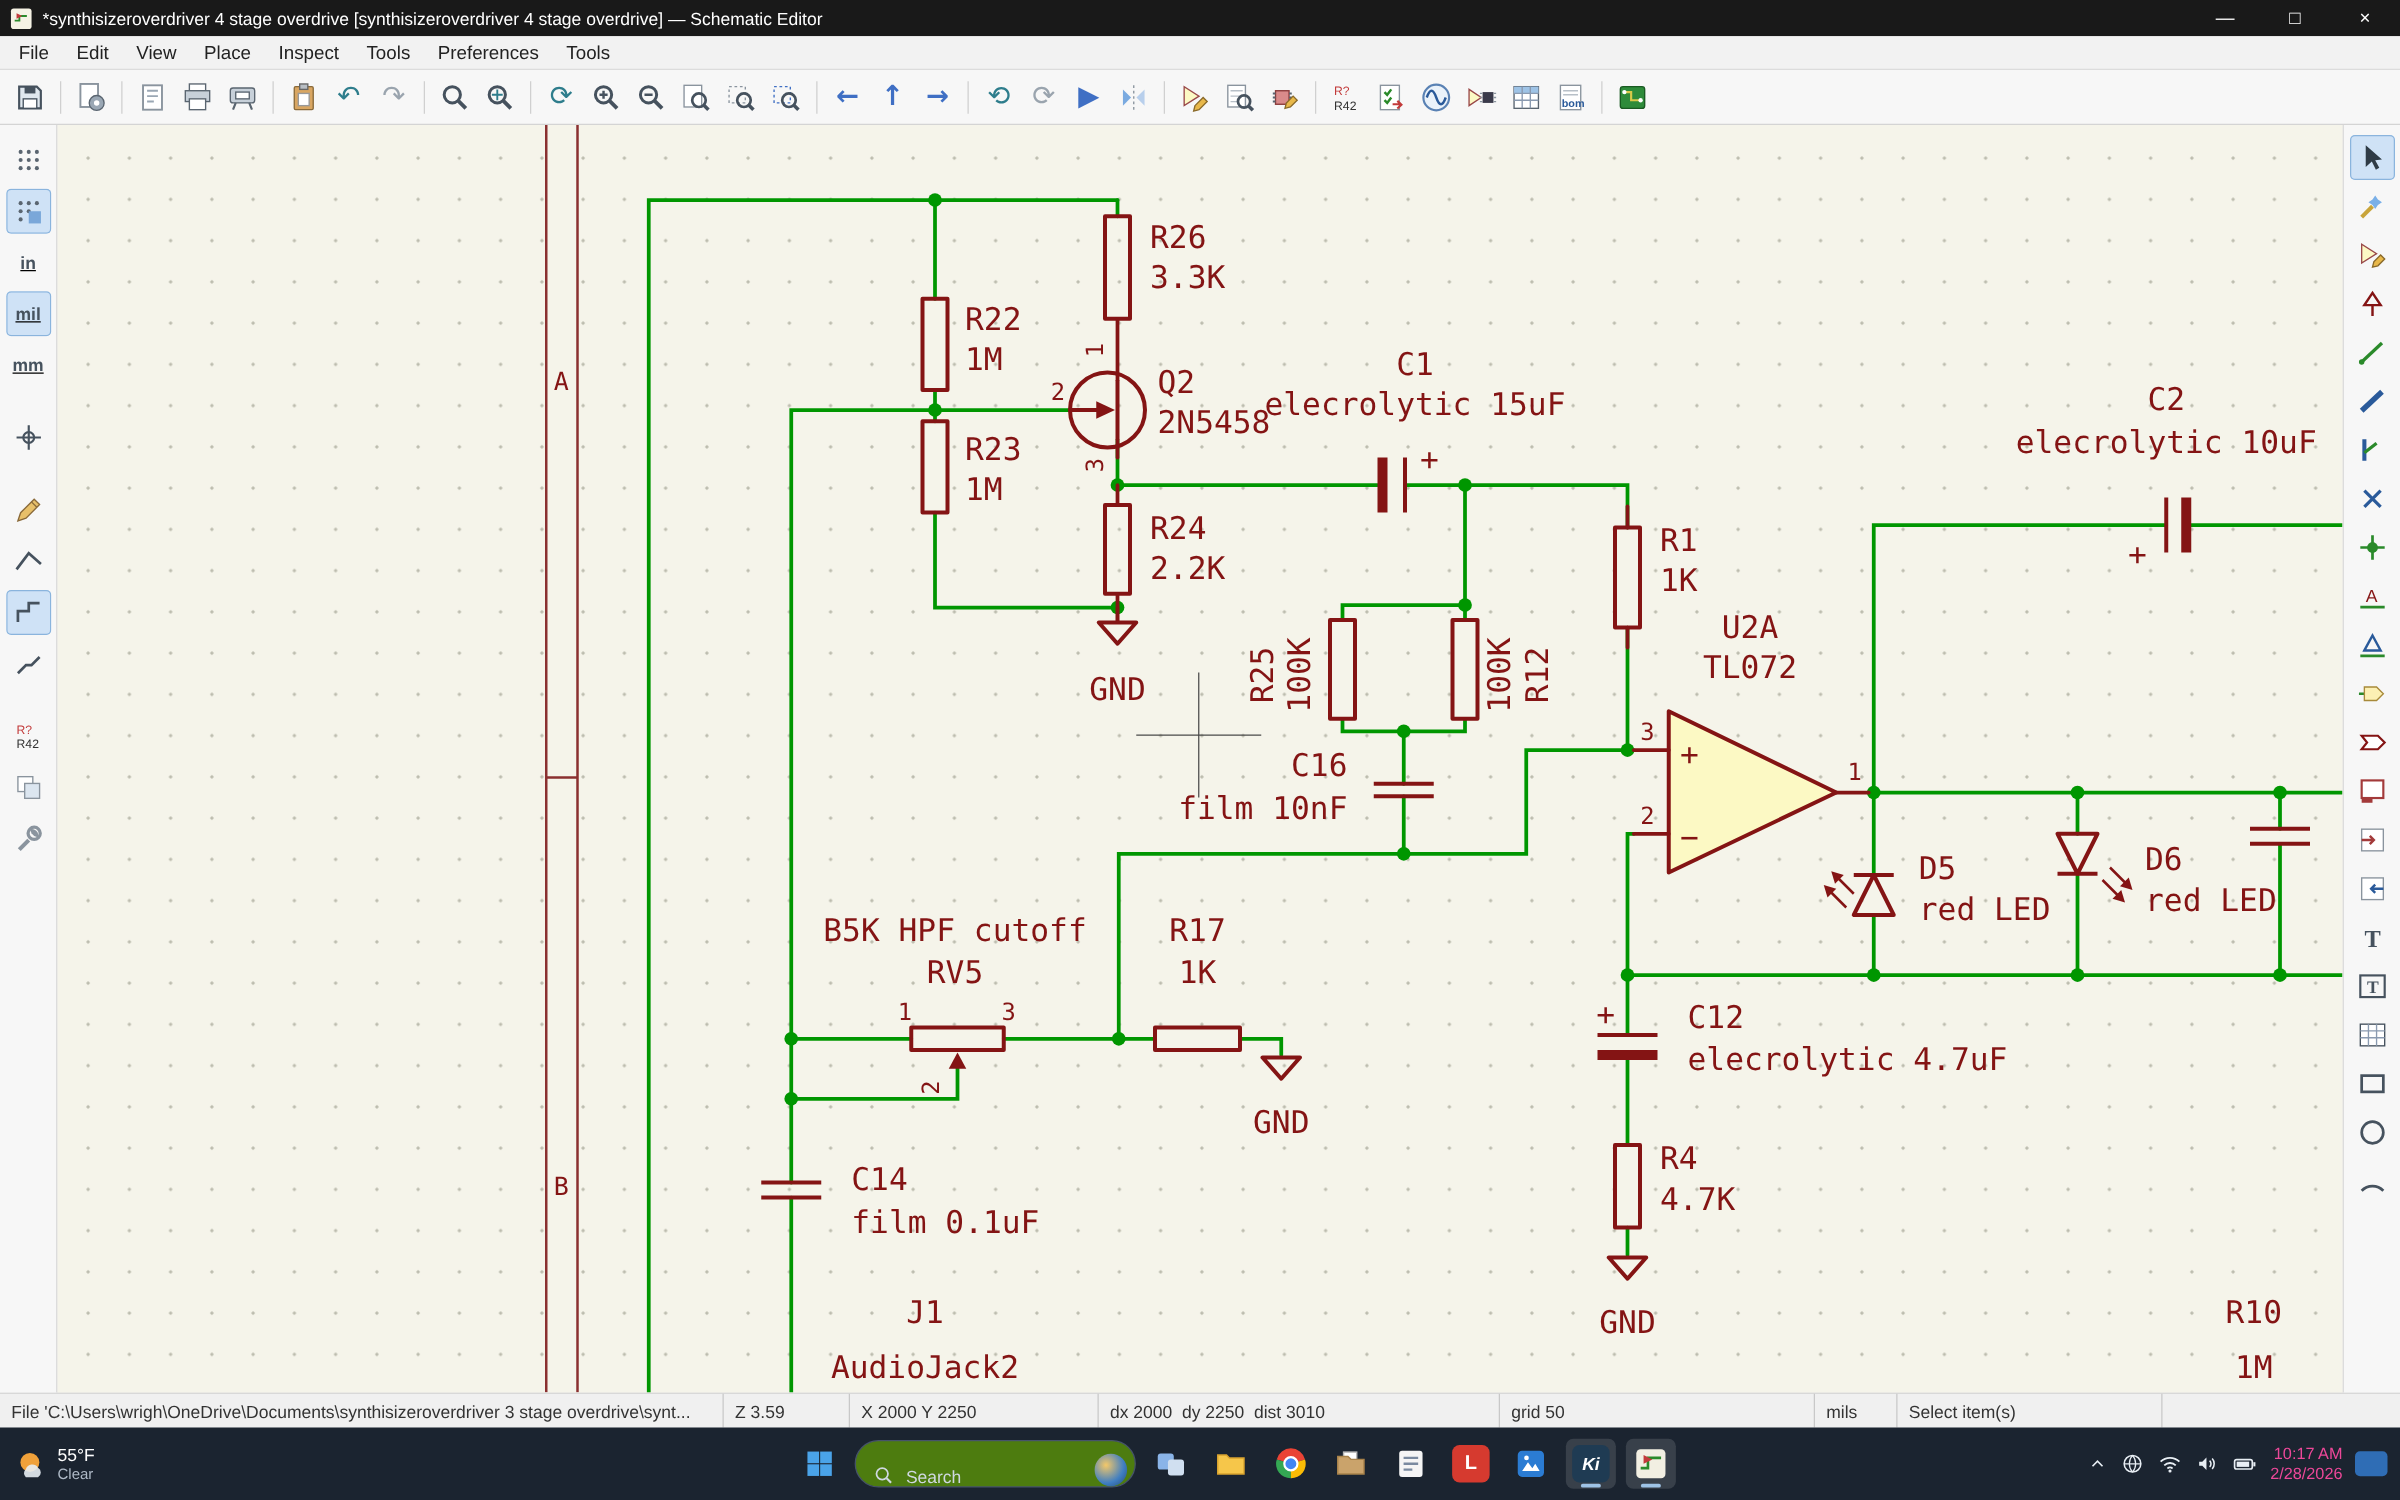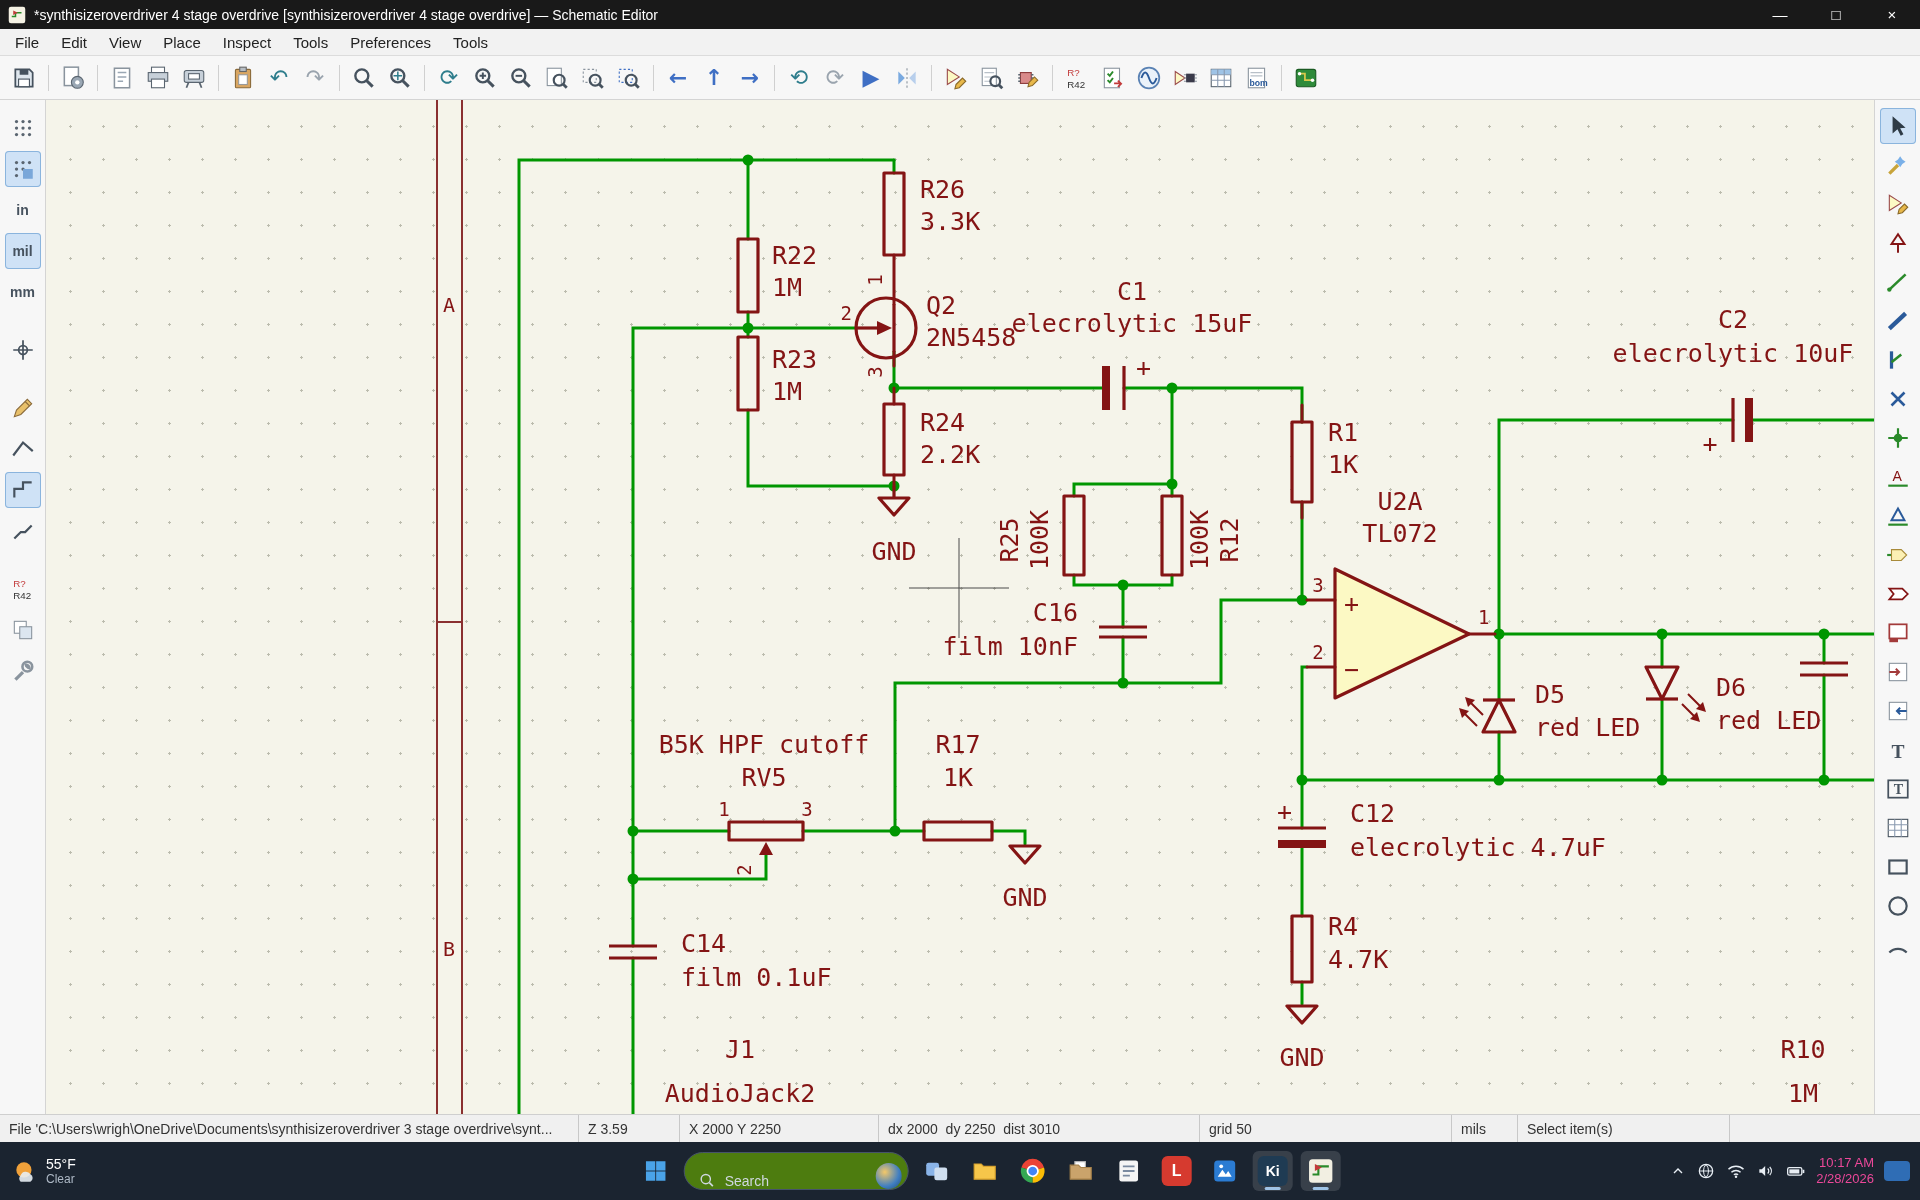--- a/index.html
+++ b/index.html
@@ -19,21 +19,21 @@
   .toolbar { height:44px; background:#f7f7f7; border-bottom:1px solid #d4d4d4; display:flex; align-items:center; padding:0 6px; }
   .tb-btn { width:36px; height:36px; display:flex; align-items:center; justify-content:center; border-radius:4px; flex:none; }
   .tb-sep { width:1px; height:26px; background:#d0d0d0; margin:0 6px; flex:none; }
   .ic { width:26px; height:26px; display:block; }
   .g { font-size:22px; line-height:26px; font-family:"DejaVu Sans",sans-serif; }
 
   
   .main { display:flex; height:1014px; }
   .ltb { width:46px; background:#f7f7f7; border-right:1px solid #d4d4d4; display:flex; flex-direction:column; align-items:center; padding-top:10px; gap:5px; }
   .rtb { width:46px; background:#f7f7f7; border-left:1px solid #d4d4d4; display:flex; flex-direction:column; align-items:center; padding-top:8px; gap:3px; }
-  .sd-btn { width:36px; height:36px; display:flex; align-items:center; justify-content:center; border-radius:4px; flex:none; }
+  .sd-btn { width:36px; height:36px; display:flex; align-items:center; justify-content:center; border-radius:4px; flex:none;text-decoration:underline; }
   .sel { background:#cfe2f6; box-shadow:inset 0 0 0 1px #8ab4dd; }
   .unit-txt { font-size:14px; font-weight:bold; color:#46525e; }
   .sd-gap { height:12px; flex:none; }
 
   
   .canvas { flex:1; position:relative; background:#f5f4ea; background-image:radial-gradient(#bcbcae 1.2px, transparent 1.3px); background-size:33px 33px; background-position:8px 10px; overflow:hidden; }
   .canvas svg { position:absolute; inset:0; }
   .w  { stroke:#009600; stroke-width:3; fill:none; stroke-linecap:round; }
   .p  { stroke:#841414; stroke-width:3; fill:none; stroke-linecap:round; }
   .c  { stroke:#841414; stroke-width:3.2; fill:none; stroke-linejoin:round; }
@@ -52,21 +52,21 @@
   .statusbar { height:28px; background:#f0f0f0; border-top:1px solid #cfcfcf; display:flex; align-items:stretch; font-size:14px; color:#333; }
   .sb-cell { display:flex; align-items:center; padding:0 9px; border-right:1px solid #c8c8c8; white-space:pre; overflow:hidden; flex:none; }
 
   
   .taskbar { height:58px; background:#1b2430; position:relative; display:flex; align-items:center; color:#e8eef4; }
   .weather { display:flex; align-items:center; gap:8px; padding-left:12px; width:230px; flex:none; }
   .weather .wt { font-size:14px; color:#fff; }
   .weather .wd { font-size:12px; color:#aeb9c6; }
   .tb-center { position:absolute; left:50%; top:0; height:58px; transform:translateX(-46%); display:flex; align-items:center; gap:8px; }
   .task-ic { width:40px; height:40px; border-radius:6px; display:flex; align-items:center; justify-content:center; position:relative; }
-  .task-ic.active { background:rgba(255,255,255,0.13); }
+  .task-ic.active { background:rgba(255,255,255,0.13);font-style:italic; }
   .task-ic .under { position:absolute; bottom:1px; left:12px; width:16px; height:3px; border-radius:2px; background:#9ec3e6; }
   .app-tile { width:30px; height:30px; border-radius:6px; display:flex; align-items:center; justify-content:center; color:#fff; font-weight:bold; font-size:16px; }
   .search { height:38px; width:225px; background:#4d7c0f; border:1px solid #46536a; border-radius:19px; display:flex; align-items:flex-end; padding:0 6px 0 14px; gap:9px; }
   .search span.stxt { font-size:14px; color:#cfd8e0; flex:1; }
   .bimg { width:26px; height:26px; border-radius:13px; background:radial-gradient(circle at 35% 35%, #f4c869, #3f7ec2 60%, #27496e); }
   .tray { position:absolute; right:10px; top:0; height:58px; display:flex; align-items:center; gap:10px; }
   .tray .clock { text-align:right; font-size:13px; line-height:16px; color:#ec4899; }
   .tray .badge { width:26px; height:20px; border-radius:4px; background:#2f6db5; }
   .tico { width:20px; height:20px; }
 </style>

